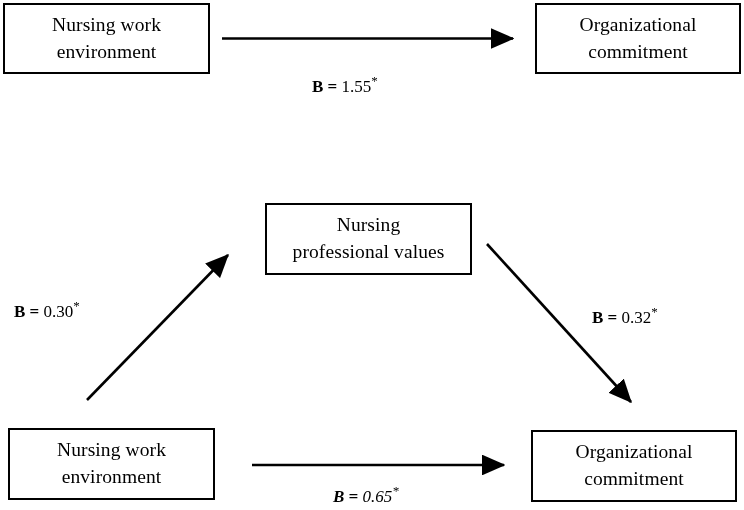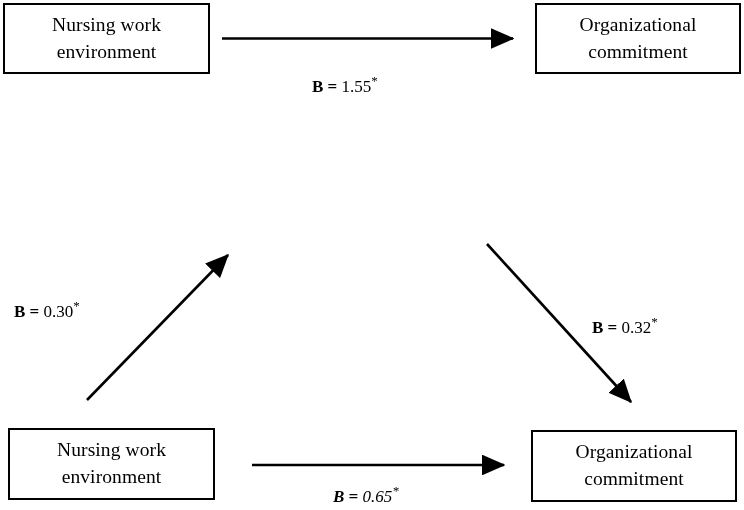--- a/index.html
+++ b/index.html
@@ -87,36 +87,40 @@
 
   <div class="node-box" style="left:535px; top:3px; width:206px; height:71px;">
     <div class="node-label">Organizational
 commitment</div>
   </div>
 
   <div class="edge-label" style="left:312px; top:78px;">
     <span class="coef-b">B = </span><span>1.55</span><span class="star">*</span>
   </div>
 
+  <div class="node-box" style="left:265px; top:203px; width:207px; height:72px;">
+    <div class="node-label">Nursing
+professional values</div>
+  </div>
 
   <div class="node-box" style="left:8px; top:428px; width:207px; height:72px;">
     <div class="node-label">Nursing work
 environment</div>
   </div>
 
   <div class="node-box" style="left:531px; top:430px; width:206px; height:72px;">
     <div class="node-label">Organizational
 commitment</div>
   </div>
 
   <div class="edge-label" style="left:14px; top:303px;">
     <span class="coef-b">B = </span><span>0.30</span><span class="star">*</span>
   </div>
 
-  <div class="edge-label" style="left:592px; top:319px;">
+  <div class="edge-label" style="left:592px; top:309px;">
     <span class="coef-b">B = </span><span>0.32</span><span class="star">*</span>
   </div>
 
   <div class="edge-label" style="left:333px; top:488px;font-style:italic;">
     <span class="coef-b">B = </span><span>0.65</span><span class="star">*</span>
   </div>
 
 </div>
 
 </body></html>

